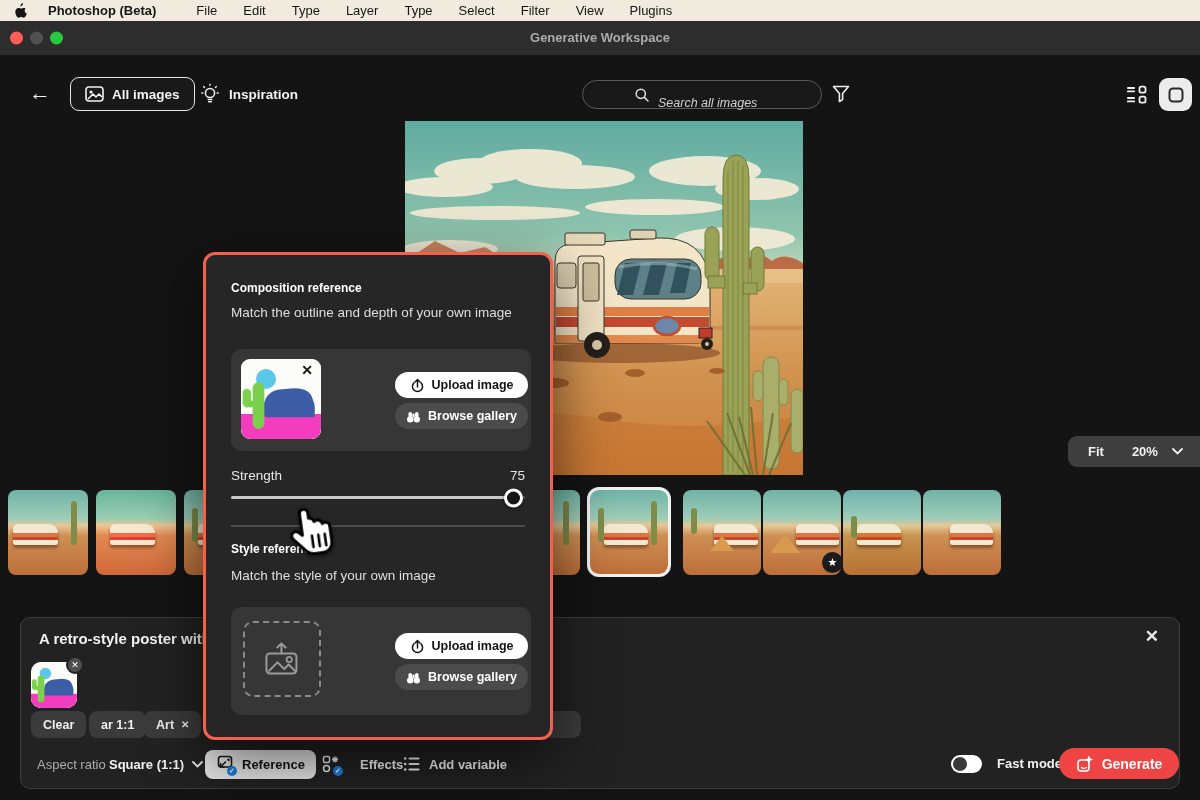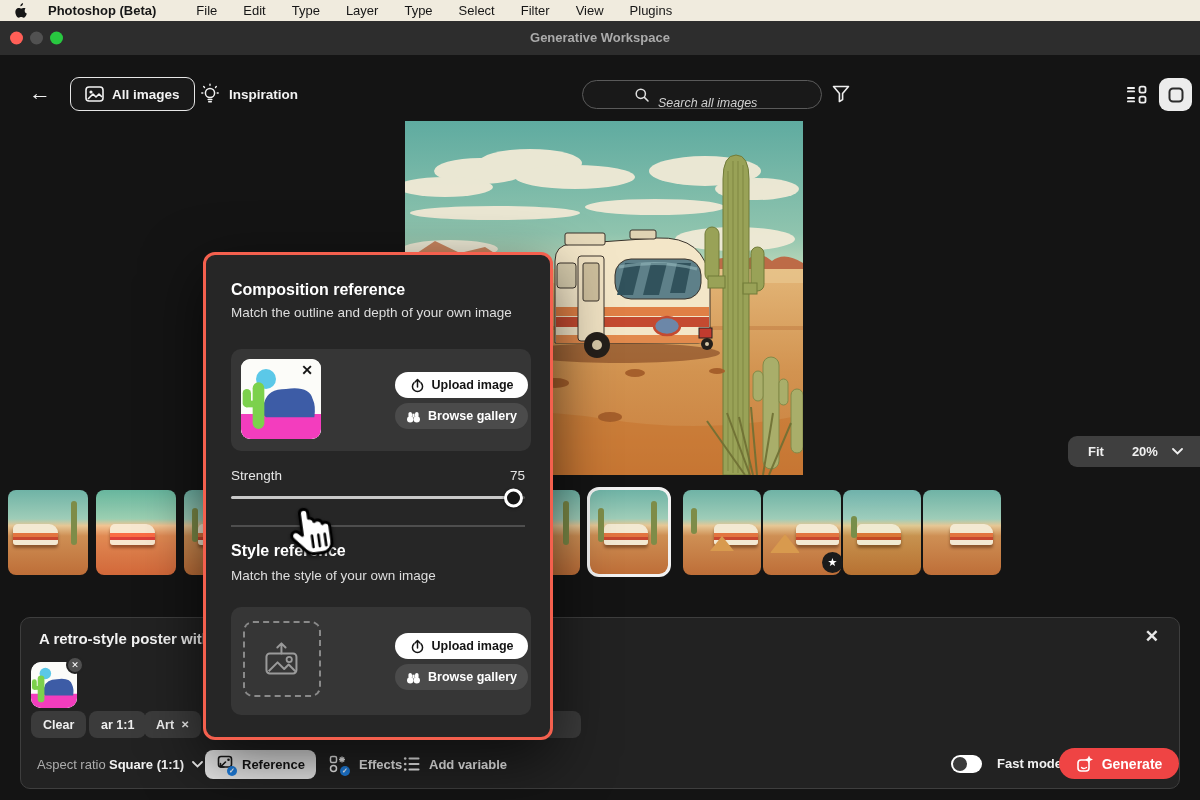--- a/index.html
+++ b/index.html
@@ -77,40 +77,40 @@
   .refthumb .xbadge { position:absolute; top:-6px; right:-7px; width:18px; height:18px; border-radius:50%; background:#4F4F4F;
                       border:2px solid #222222; color:#FFF; font-size:9px; line-height:14px; text-align:center; cursor:pointer; }
   .chip { position:absolute; top:93px; height:27px; background:#3B3B3B; border-radius:8px; display:flex; align-items:center;
           padding:0 12px; gap:7px; color:#EFEFEF; font-size:12.5px; font-weight:600; cursor:pointer; }
   .chip .rm { font-size:10px; font-weight:700; }
   .pptoolbar { position:absolute; left:0; right:0; top:131px; height:30px; display:flex; align-items:center; }
   .arlabel { position:absolute; left:16px; color:#ADADAD; font-size:13px; }
   .arvalue { position:absolute; left:88px; color:#F2F2F2; font-size:13px; font-weight:600; display:flex; align-items:center; gap:8px; cursor:pointer; }
   .refbtn { position:absolute; left:184px; height:29px; padding:0 11px; background:#E9E9E9; border-radius:8px;
             display:flex; align-items:center; gap:8px; color:#141414; font-size:13px; font-weight:700; cursor:pointer; }
-  .fxbtn  { position:absolute; left:308px; height:29px; display:flex; align-items:center; gap:12px; color:#F2F2F2;
+  .fxbtn  { position:absolute; left:301px; height:29px; display:flex; align-items:center; gap:20px; color:#F2F2F2;
             font-size:13px; font-weight:600; cursor:pointer; }
   .varbtn { position:absolute; left:382px; height:29px; display:flex; align-items:center; gap:8px; color:#F2F2F2;
             font-size:13px; font-weight:600; cursor:pointer; }
   .iconwrap { position:relative; width:18px; height:18px; }
   .bluebadge { position:absolute; right:-3px; bottom:-3px; width:10px; height:10px; border-radius:50%; background:#1E7FE0;
                color:#FFF; font-size:7px; line-height:10px; text-align:center; font-weight:700; }
   .toggle { position:absolute; left:930px; top:137px; width:31px; height:18px; background:#FFFFFF; border-radius:10px; cursor:pointer; }
   .toggle .knob { position:absolute; left:2px; top:2px; width:14px; height:14px; border-radius:50%; background:#3A3A3A; }
   .fastlabel { position:absolute; left:968px; top:138px; color:#F2F2F2; font-size:13px; font-weight:600;margin-left:8px; }
   .genbtn { position:absolute; left:1038px; top:130px; width:120px; height:31px; background:#ef4444; border-radius:16px;
             display:flex; align-items:center; justify-content:center; gap:8px; color:#FFF; font-size:14px; font-weight:700; cursor:pointer; }
 
   
   .chip.partial { left:496px; width:64px; }
 
   
   .refpopup { position:absolute; top:252px; left:203px; width:350px; height:488px; background:#262626;
               border:3px solid #F4604E; border-radius:12px; z-index:40; box-shadow:0 20px 60px rgba(0,0,0,.6); }
-  .rp-title { position:absolute; left:25px; color:#FFFFFF; font-size:16px; font-weight:700; }
+  .rp-title { position:absolute; left:25px; color:#FFFFFF; font-size:12px; font-weight:700; }
   .rp-sub   { position:absolute; left:25px; color:#DEDEDE; font-size:13.5px; }
   .rp-card  { position:absolute; left:25px; width:300px; background:#363636; border-radius:10px; }
   .rp-thumb { position:absolute; left:10px; top:10px; width:80px; height:80px; border-radius:9px; background:#FCFCF9; }
   .rp-thumb svg { border-radius:9px; display:block; }
   .rp-thumb .tx { position:absolute; top:3px; right:8px; color:#141414; font-size:14px; font-weight:700; cursor:pointer; }
   .pill { position:absolute; left:164px; width:133px; height:26px; border-radius:14px; display:flex; align-items:center;
           justify-content:center; gap:7px; font-size:12.5px; font-weight:700; cursor:pointer; }
   .pill.white { background:#FFFFFF; color:#141414; }
   .pill.gray  { background:#4B4B4B; color:#FFFFFF;justify-content:center; }
   .strengthrow { position:absolute; left:25px; right:25px; top:213px; display:flex; justify-content:space-between;

